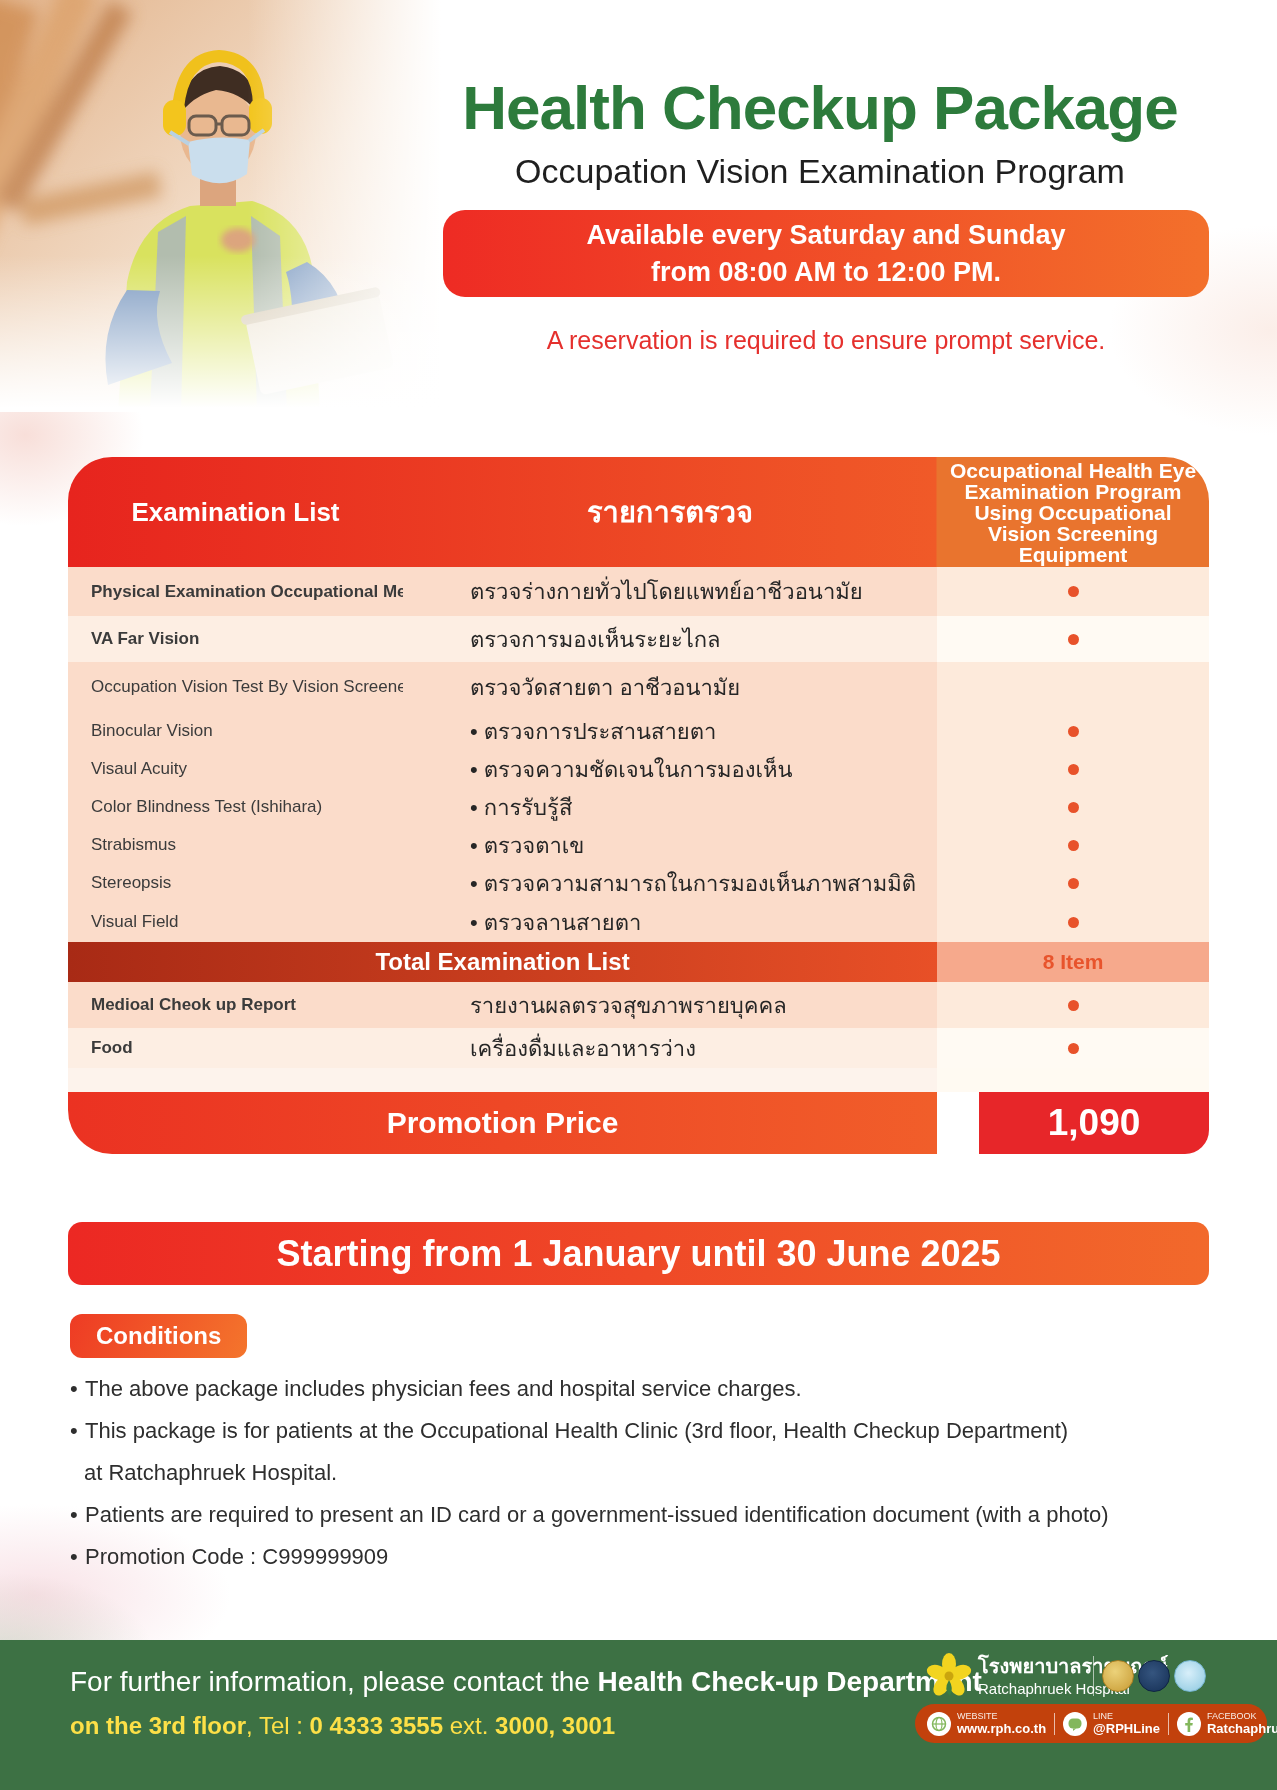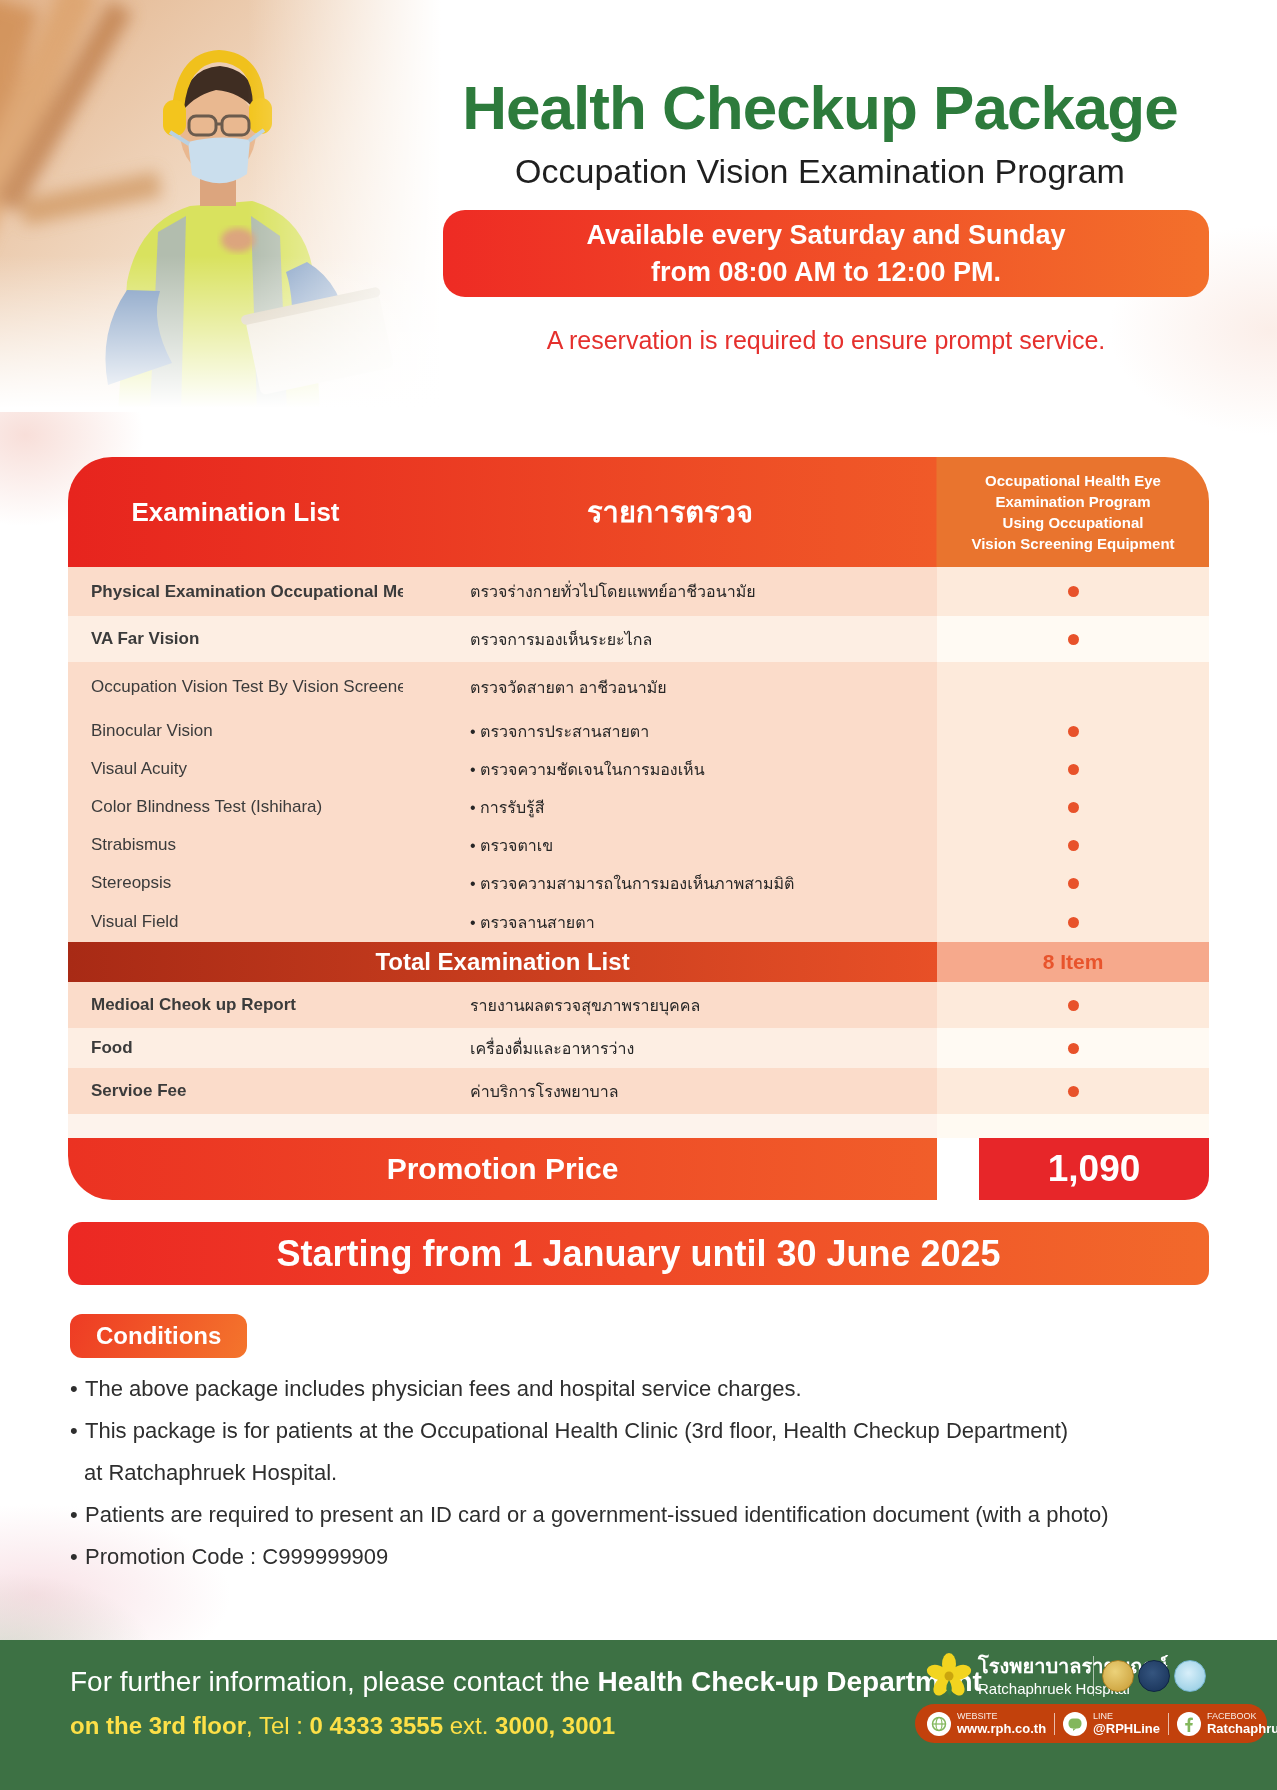--- a/index.html
+++ b/index.html
@@ -22,25 +22,25 @@
     line-height:37px;text-align:center;display:flex;align-items:center;justify-content:center;
     white-space:pre-line;}
   .reserve{position:absolute;left:443px;top:326px;width:766px;text-align:center;
     color:#e5302d;font-size:25px;}
   
   .table{position:absolute;left:68px;top:457px;width:1141px;border-radius:44px 44px 24px 44px;overflow:hidden;}
   .trow{display:grid;grid-template-columns:335px 534px 272px;}
   .thead{height:110px;background:linear-gradient(90deg,#e7241e 0px,#f05a28 868px,#e9742e 869px,#e9742e 1141px);}
   .h1{display:flex;align-items:center;justify-content:center;color:#fff;font-weight:bold;font-size:26px;}
   .h2{display:flex;align-items:center;justify-content:center;color:#fff;font-weight:bold;font-size:29px;}
-  .h3{display:flex;align-items:center;justify-content:center;color:#fff;font-weight:bold;font-size:15px;
+  .h3{display:flex;align-items:center;justify-content:center;color:#fff;font-weight:bold;font-size:21px;
      line-height:21px;text-align:center;white-space:pre-line;}
   .c1{display:flex;align-items:center;padding-left:23px;font-size:17px;color:#3b3b3b;white-space:nowrap;}
   .bold .c1{font-weight:bold;}
-  .c2{display:flex;align-items:center;padding-left:67px;font-size:16px;color:#262626;white-space:nowrap;}
+  .c2{display:flex;align-items:center;padding-left:67px;font-size:22px;color:#262626;white-space:nowrap;}
   .c3{display:flex;align-items:center;justify-content:center;}
   .shade-a .c1,.shade-a .c2{background:#fbdcca;}
   .shade-b .c1,.shade-b .c2{background:#fdeee3;}
   .shade-a .c3{background:#fdeadb;}
   .shade-b .c3{background:#fffaf3;}
   .dot{width:11px;height:11px;border-radius:50%;background:#e8522a;display:inline-block;}
   .total{display:grid;grid-template-columns:869px 272px;height:40px;}
   .tleft{background:linear-gradient(90deg,#a82a15,#e85027);color:#fff;font-weight:bold;font-size:24px;
     display:flex;align-items:center;justify-content:center;}
   .tright{background:#f6a98c;color:#e8542c;font-weight:bold;font-size:21px;
@@ -235,27 +235,20 @@
             <span class="dot"></span>
           </div>
         </div>
         <div class="trow shade-b bold" style="height: 40px;">
           <div class="c1">Food</div>
           <div class="c2">เครื่องดื่มและอาหารว่าง</div>
           <div class="c3">
             <span class="dot"></span>
           </div>
         </div>
-        <div class="trow shade-a bold" style="height: 46px;">
-          <div class="c1">Servioe Fee</div>
-          <div class="c2">ค่าบริการโรงพยาบาล</div>
-          <div class="c3">
-            <span class="dot"></span>
-          </div>
-        </div>
       </div>
     <div class="spacer">
       <div class="sleft"></div>
       <div class="sright"></div>
     </div>
     <div class="promo">
       <div class="pleft">Promotion Price</div>
       <div class="pright">1,090</div>
     </div>
   </div>

